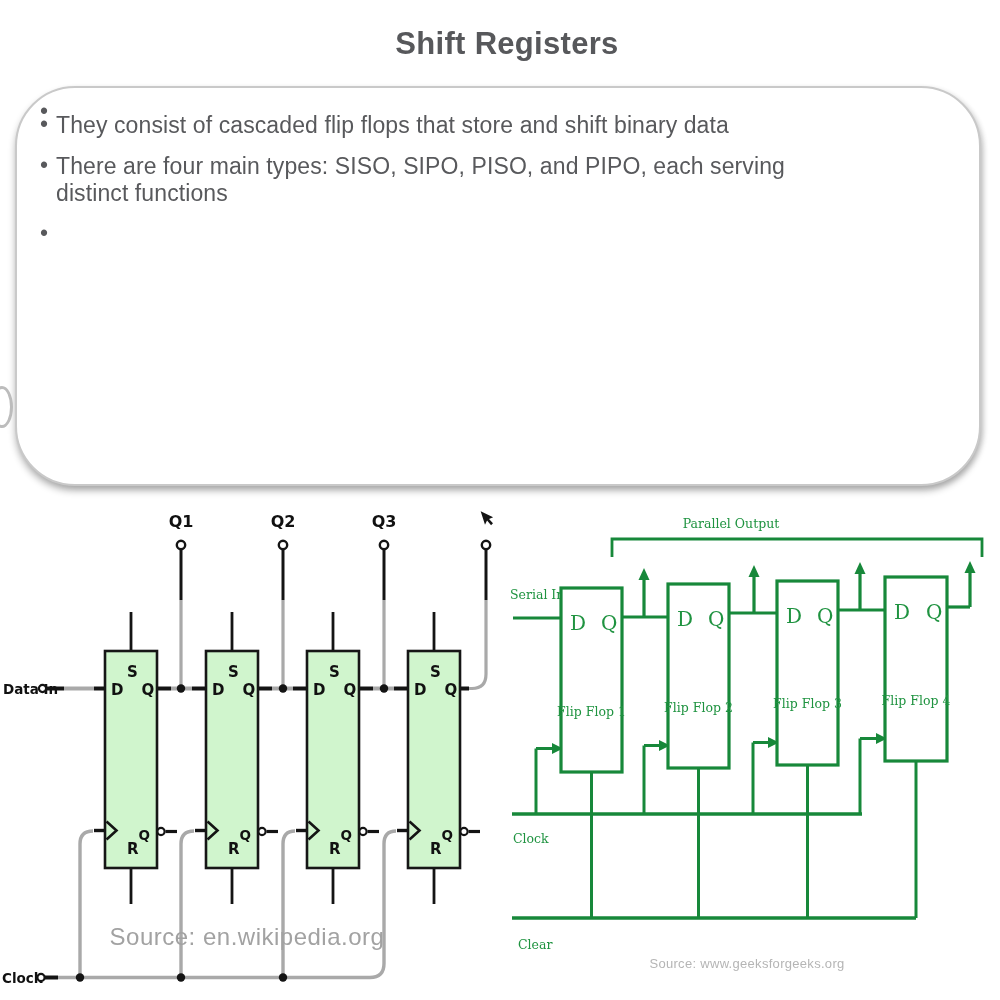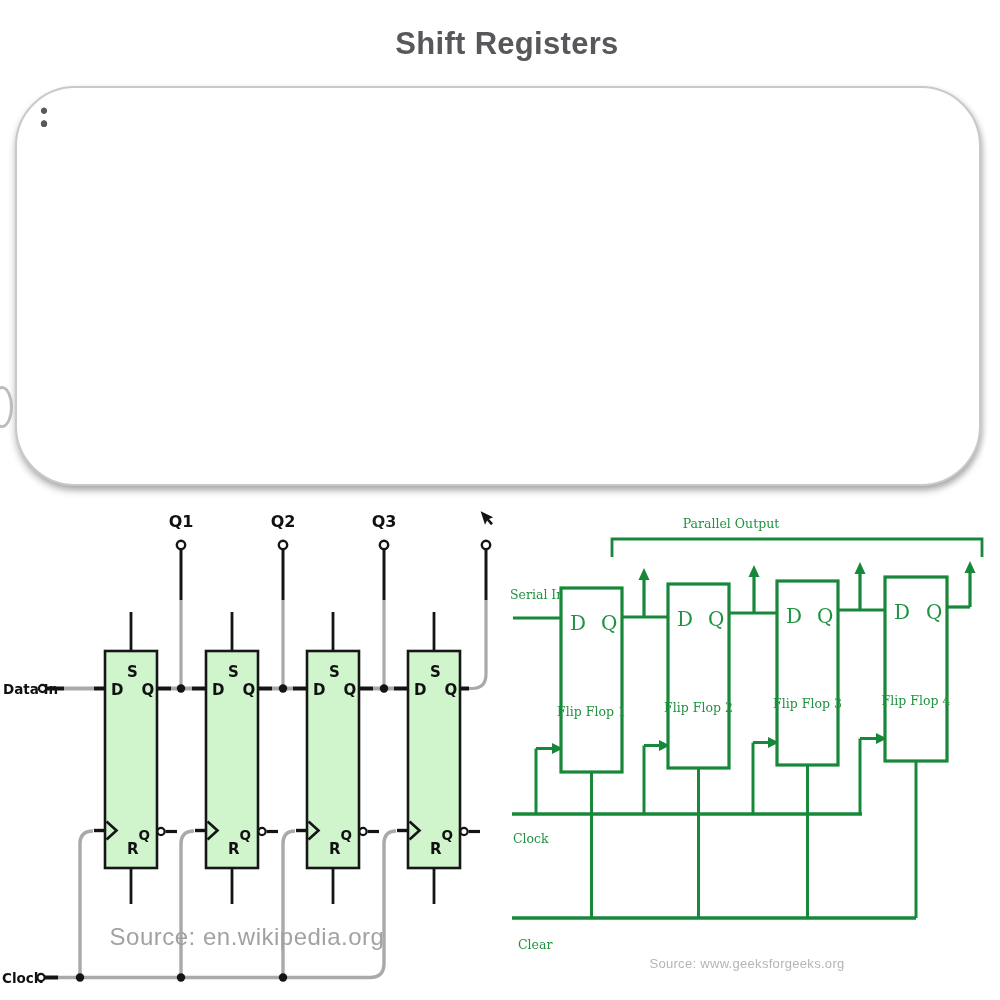--- a/index.html
+++ b/index.html
@@ -39,22 +39,23 @@
   text.wm2{font-family:"Liberation Sans",sans-serif;fill:#b5b5b5;letter-spacing:.3px}
 </style>
 </head>
 <body>
 
 <div class="title">Shift Registers</div>
 
 <div class="summary-box"></div>
 <div class="bullets">
   <div class="bullet"><span class="dot">•</span></div>
-  <div class="bullet"><span class="dot">•</span></div>
-  <div class="bullet"><span class="dot">•</span></div>
+  <div class="bullet"><span class="dot">•</span><span class="btxt">They consist of cascaded flip flops that store and shift binary data</span></div>
+  <div class="bullet"><span class="dot">•</span><span class="btxt">There are four main types: SISO, SIPO, PISO, and PIPO, each serving
+distinct functions</span></div>
   <div class="bullet"><span class="dot">•</span></div>
 </div>
 
 <div class="edge-artifact"></div>
 
 <svg class="diag diag-left" viewBox="0 0 500 500">
 
   <g>
     <text class="kbl" x="181" y="27" font-size="16" text-anchor="middle">Q1</text>
     <text class="kbl" x="283" y="27" font-size="16" text-anchor="middle">Q2</text>

